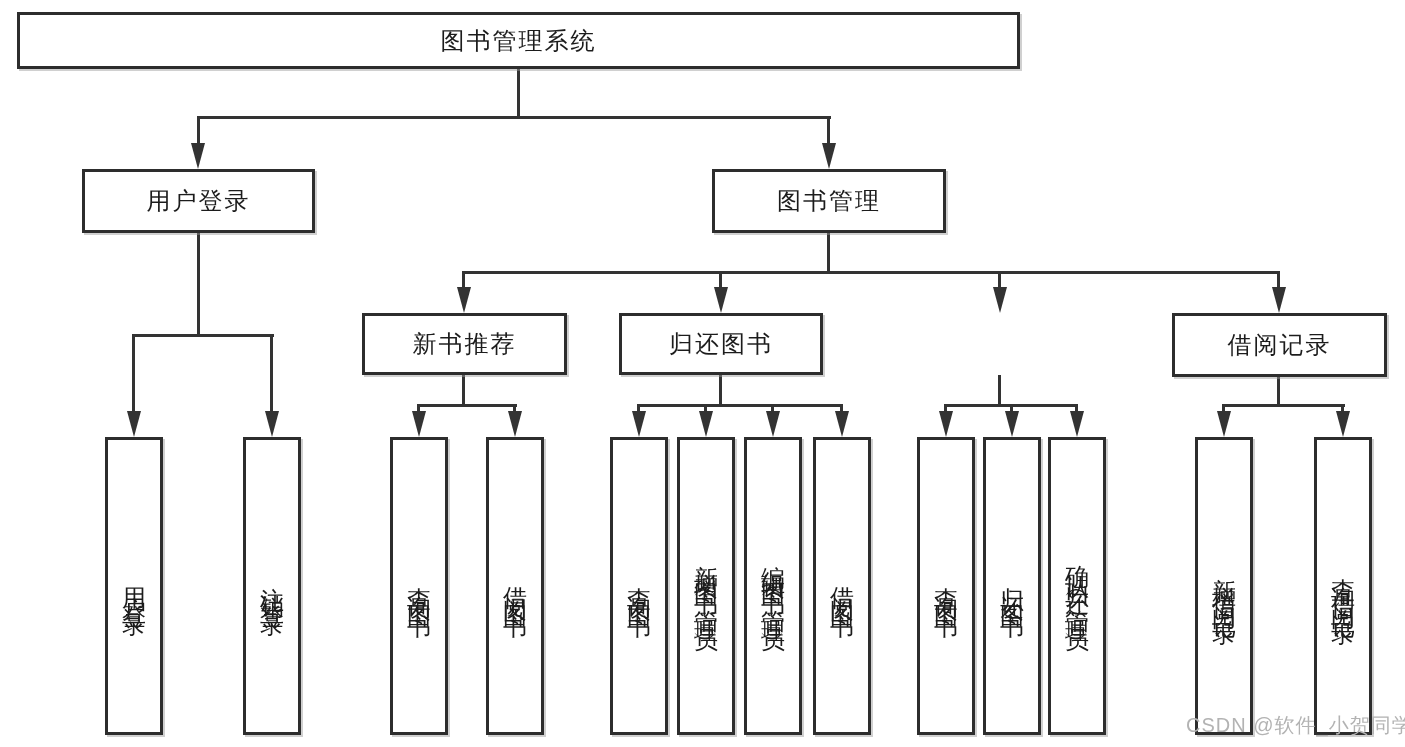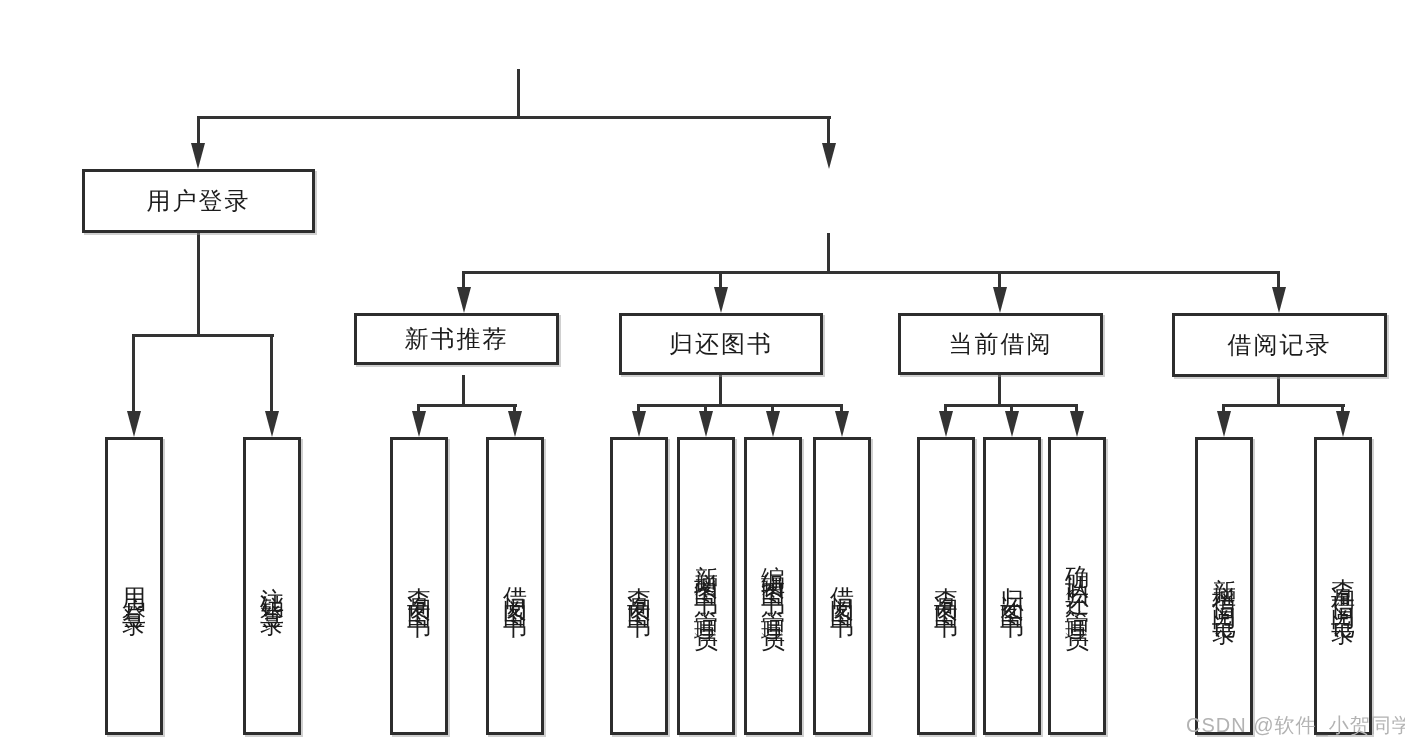--- a/index.html
+++ b/index.html
@@ -53,51 +53,52 @@
     white-space: nowrap;
     z-index: 5;
     letter-spacing: 1px;
   }
 </style>
 </head>
 <body>
 
 <div class="stage">
 
+  <div class="box" style="left:17px;top:12px;width:1003px;height:57px">图书管理系统</div>
 
   <div class="vline" style="left:517px;top:69px;height:50px"></div>
   <div class="hline" style="left:197px;top:116px;width:634px"></div>
   <div class="vline" style="left:197px;top:116px;height:30px"></div>
   <div class="arr" style="left:191px;top:143px"></div>
   <div class="vline" style="left:827px;top:116px;height:30px"></div>
   <div class="arr" style="left:822px;top:143px"></div>
 
   <div class="box" style="left:82px;top:169px;width:233px;height:64px">用户登录</div>
+  <div class="box" style="left:712px;top:169px;width:234px;height:64px">图书管理</div>
 
   <div class="vline" style="left:197px;top:233px;height:103px"></div>
   <div class="hline" style="left:132px;top:334px;width:142px"></div>
   <div class="vline" style="left:132px;top:334px;height:80px"></div>
   <div class="arr" style="left:127px;top:411px"></div>
   <div class="vline" style="left:270px;top:334px;height:80px"></div>
   <div class="arr" style="left:265px;top:411px"></div>
 
   <div class="vline" style="left:827px;top:233px;height:41px"></div>
   <div class="hline" style="left:462px;top:271px;width:818px"></div>
   <div class="vline" style="left:462px;top:271px;height:20px"></div>
   <div class="arr" style="left:457px;top:287px"></div>
   <div class="vline" style="left:719px;top:271px;height:20px"></div>
   <div class="arr" style="left:714px;top:287px"></div>
   <div class="vline" style="left:998px;top:271px;height:20px"></div>
   <div class="arr" style="left:993px;top:287px"></div>
   <div class="vline" style="left:1277px;top:271px;height:20px"></div>
   <div class="arr" style="left:1272px;top:287px"></div>
 
-  <div class="box" style="left:354px;top:313px;width:205px;height:52px">新书推荐</div>
+  <div class="box" style="left:362px;top:313px;width:205px;height:62px">新书推荐</div>
   <div class="box" style="left:619px;top:313px;width:204px;height:62px">归还图书</div>
-  <div class="box" style="left:898px;top:313px;width:205px;height:62px">当前借阅</div>
   <div class="box" style="left:1172px;top:313px;width:215px;height:64px">借阅记录</div>
 
   <div class="vline" style="left:462px;top:375px;height:31px"></div>
   <div class="hline" style="left:417px;top:404px;width:100px"></div>
   <div class="vline" style="left:417px;top:404px;height:12px"></div>
   <div class="arr" style="left:412px;top:411px"></div>
   <div class="vline" style="left:513px;top:404px;height:12px"></div>
   <div class="arr" style="left:508px;top:411px"></div>
 
   <div class="vline" style="left:719px;top:375px;height:31px"></div>

